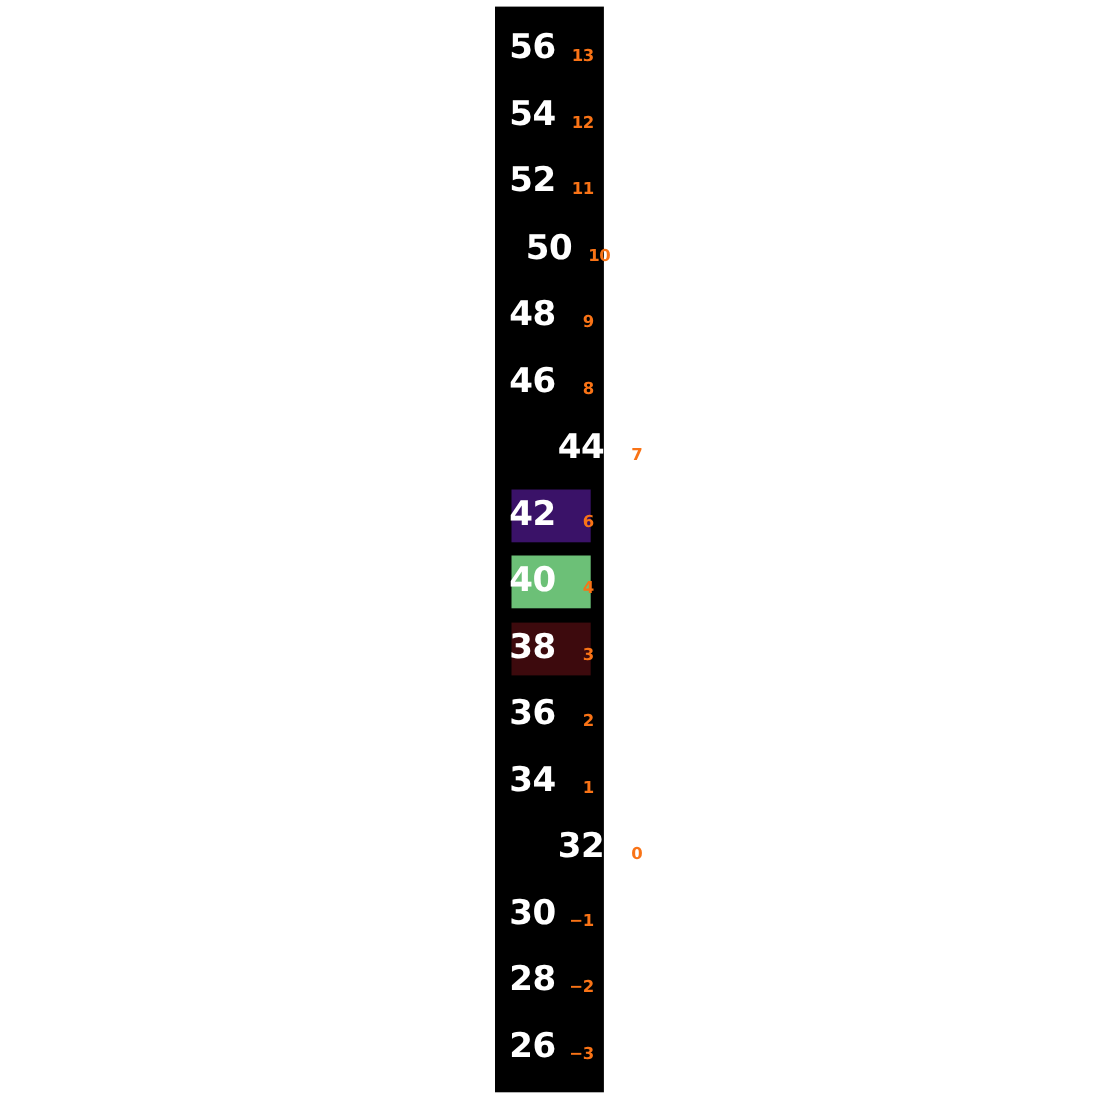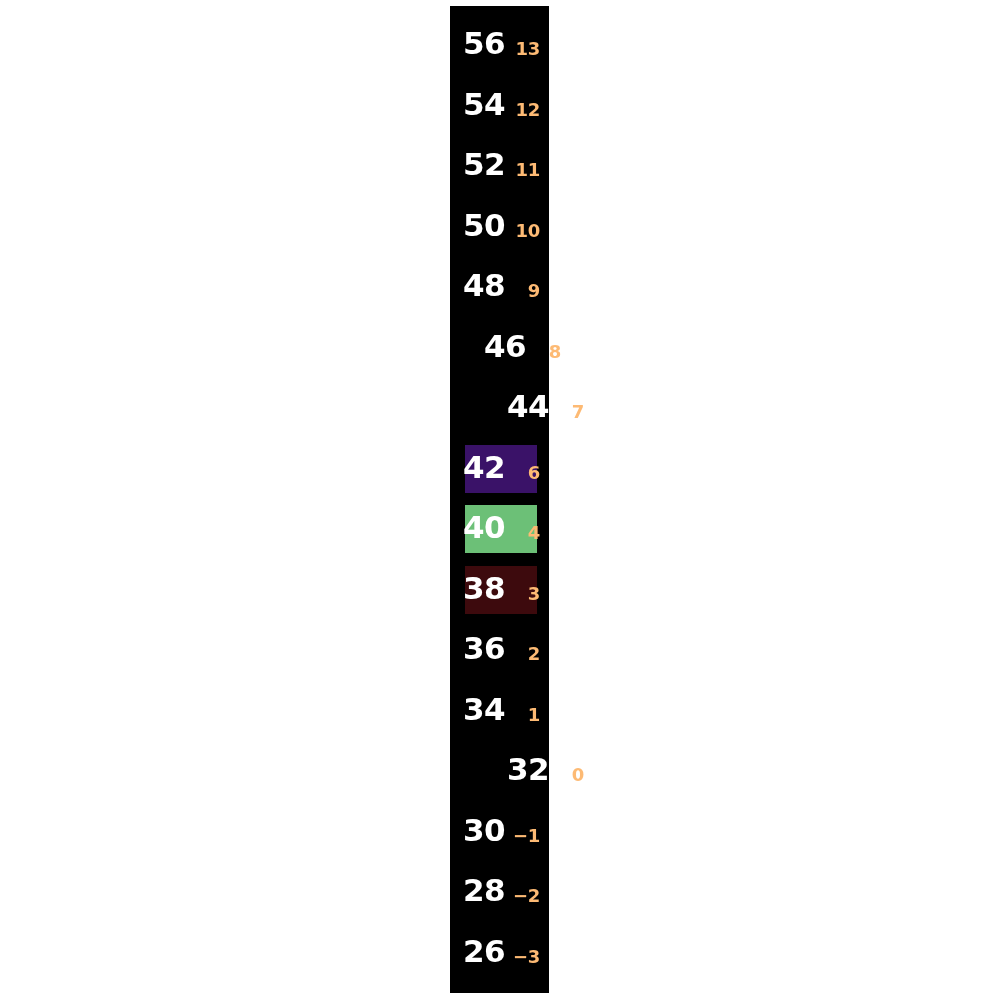--- a/index.html
+++ b/index.html
@@ -62,22 +62,22 @@
     letter-spacing: -0.5px;
     font-family: "DejaVu Sans", sans-serif;
   }
 
   .c-value {
     position: absolute;
     left: 56px;
     bottom: 11px;
     width: 34px;
     text-align: right;
-    color: #fdba74;
-    font-size: 18px;
+    color: #f97316;
+    font-size: 15px;
     font-weight: bold;
     line-height: 1;
     letter-spacing: -0.3px;
     font-family: "DejaVu Sans", sans-serif;
   }
 </style>
 </head>
 <body>
 
 <div id="thermometer-strip">
@@ -92,33 +92,33 @@
         <div class="f-value">54</div>
         <div class="c-value">12</div>
       </div>
     </div>
     <div class="scale-row" style="top: 136px;">
       <div class="value-pair">
         <div class="f-value">52</div>
         <div class="c-value">11</div>
       </div>
     </div>
-    <div class="scale-row" style="top: 196.5px;">
+    <div class="scale-row" style="top: 196.5px; margin-left: 15px;">
       <div class="value-pair">
         <div class="f-value">50</div>
         <div class="c-value">10</div>
       </div>
     </div>
     <div class="scale-row" style="top: 257px;">
       <div class="value-pair">
         <div class="f-value">48</div>
         <div class="c-value">9</div>
       </div>
     </div>
-    <div class="scale-row" style="top: 317.5px; padding-left: 21px;">
+    <div class="scale-row" style="top: 317.5px;">
       <div class="value-pair">
         <div class="f-value">46</div>
         <div class="c-value">8</div>
       </div>
     </div>
     <div class="scale-row" style="top: 378px; padding-left: 44px;">
       <div class="value-pair">
         <div class="f-value">44</div>
         <div class="c-value">7</div>
       </div>

